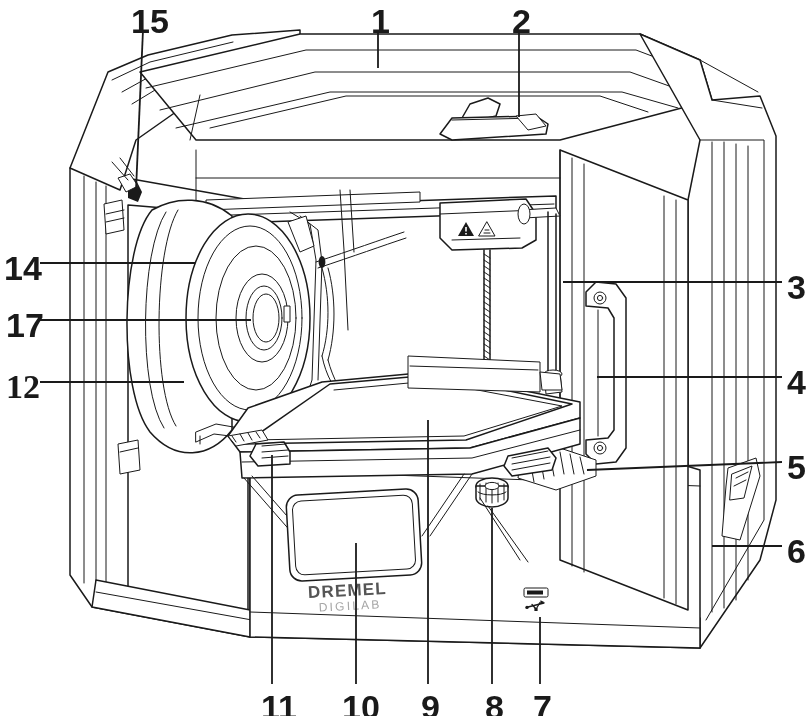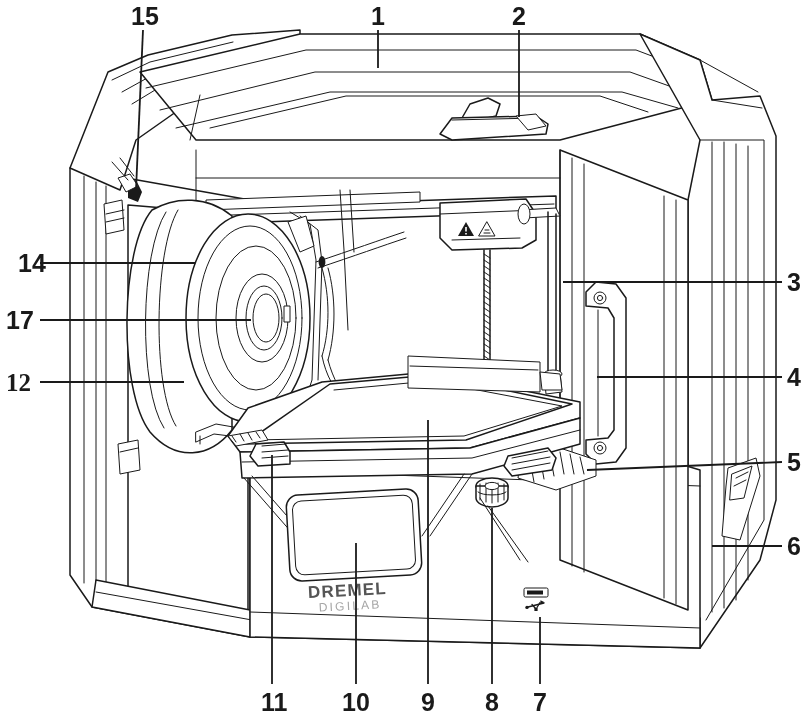--- a/index.html
+++ b/index.html
@@ -22,21 +22,21 @@
     position: absolute;
     left: 0;
     top: 0;
     width: 806px;
     height: 716px;
   }
   .callout-num {
     position: absolute;
     font-family: "Liberation Sans", sans-serif;
     font-weight: bold;
-    font-size: 25px;
+    font-size: 34px;
     color: #1a1a1a;
     line-height: 1;
     white-space: nowrap;
     user-select: none;
   }
 </style>
 </head>
 <body>
 
 <div id="stage">
@@ -323,17 +323,17 @@
       <div class="callout-num" style="left: 787px; top: 365px;">4</div>
       <div class="callout-num" style="left: 787px; top: 450px;">5</div>
       <div class="callout-num" style="left: 787px; top: 534px;">6</div>
       <div class="callout-num" style="left: 533px; top: 690px;">7</div>
       <div class="callout-num" style="left: 485px; top: 690px;">8</div>
       <div class="callout-num" style="left: 421px; top: 690px;">9</div>
       <div class="callout-num" style="left: 342px; top: 690px;">10</div>
       <div class="callout-num" style="left: 261px; top: 690px; text-align: center;">11</div>
       <div class="callout-num" style="left: 6px; top: 370px; font-family: Liberation Serif, serif;">12</div>
       <div class="callout-num" style="left: 6px; top: 308px;">17</div>
-      <div class="callout-num" style="left: 18px; top: 251px;">14</div>
+      <div class="callout-num" style="left: 4px; top: 251px;">14</div>
       <div class="callout-num" style="left: 131px; top: 4px;">15</div>
     </div>
 
 </div>
 
 </body></html>

